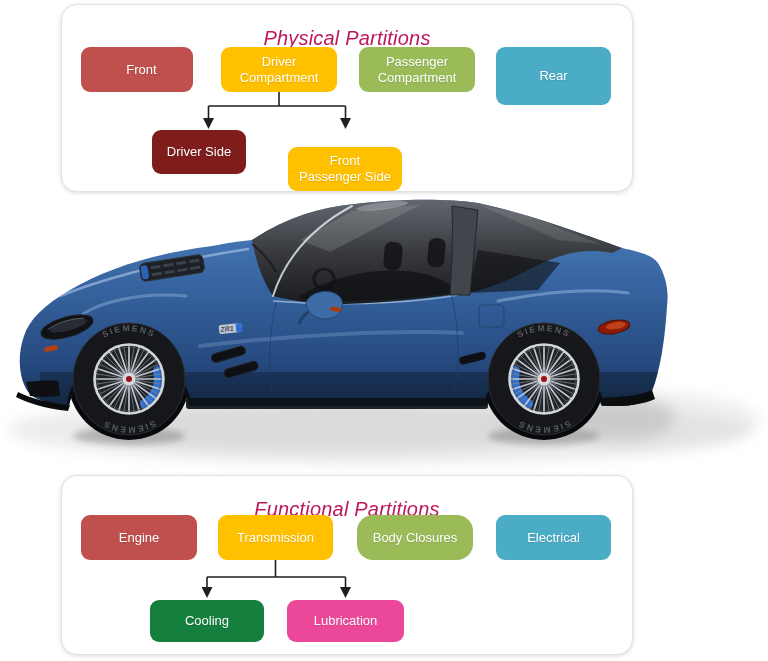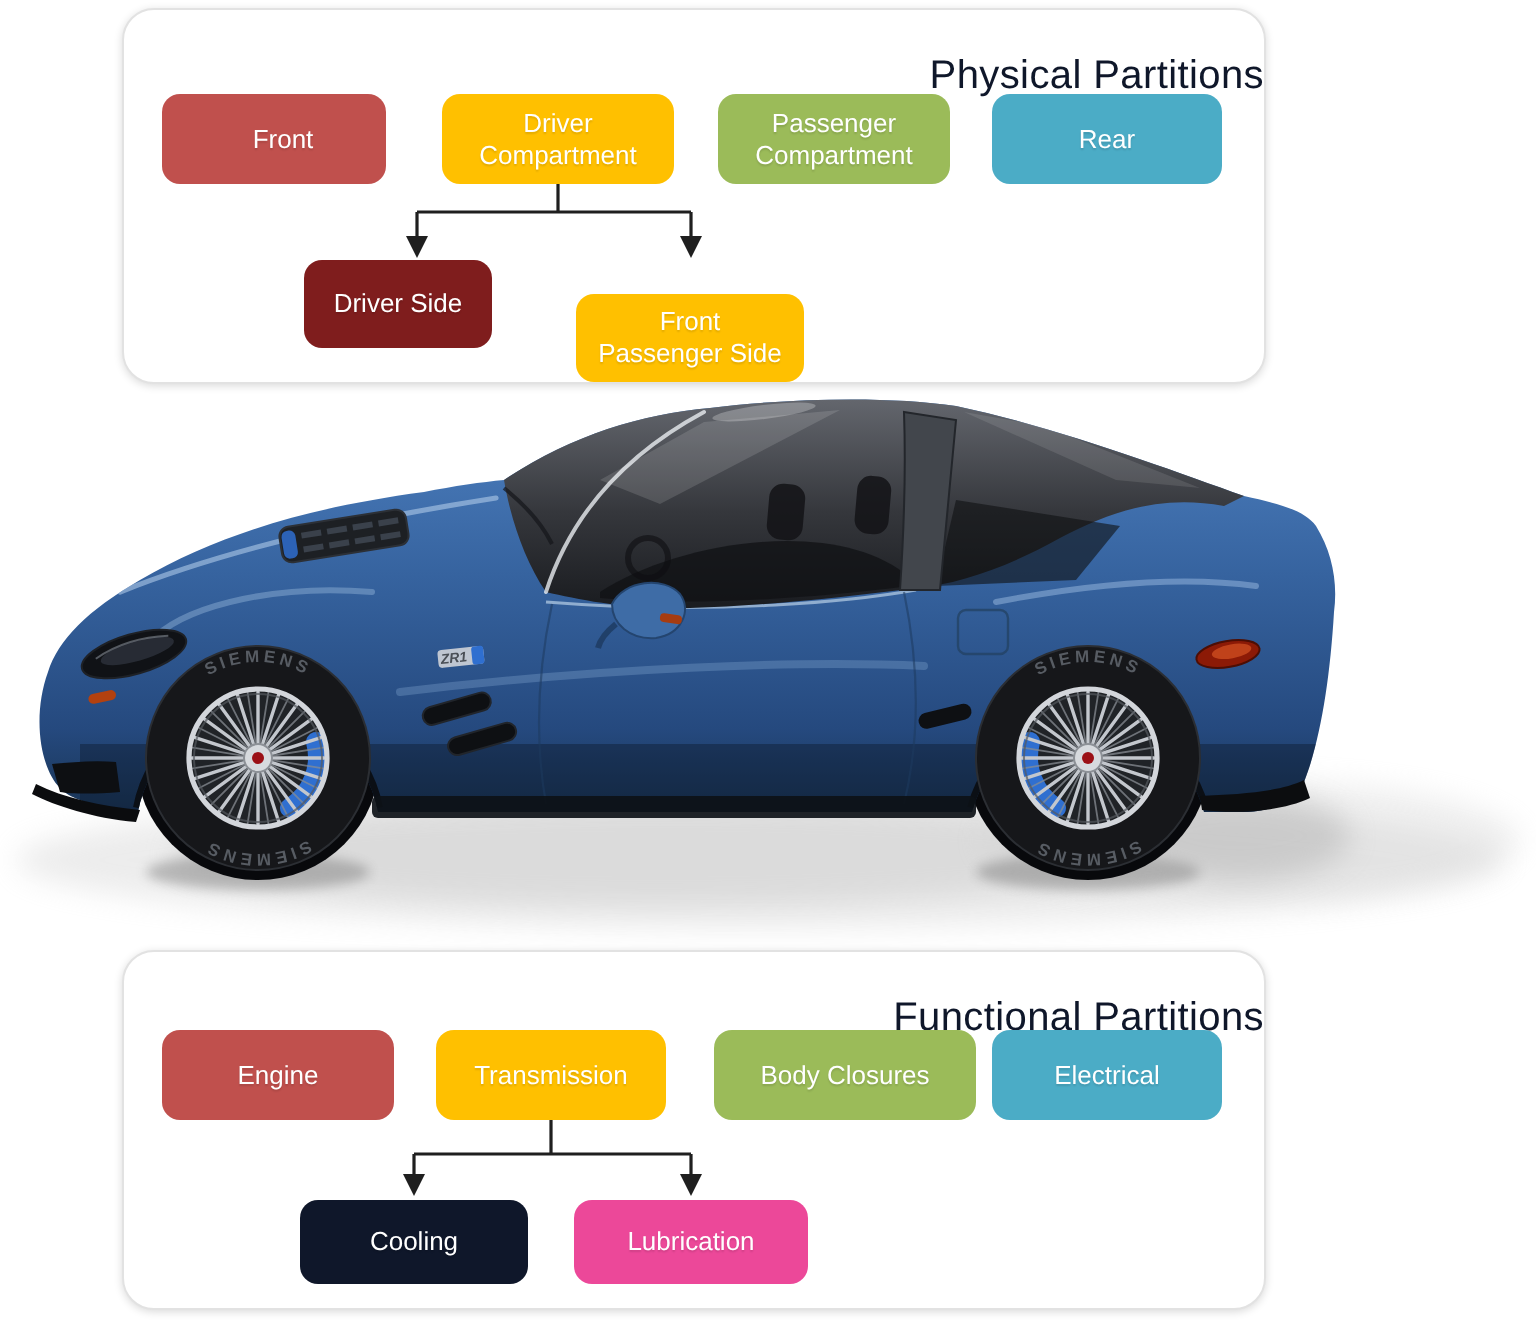--- a/index.html
+++ b/index.html
@@ -3,22 +3,22 @@
 <meta charset="utf-8">
 <style>
   html,body{margin:0;padding:0;background:#ffffff;}
   #stage{position:relative;width:768px;height:661px;background:#ffffff;overflow:hidden;
          font-family:"Liberation Sans",sans-serif;}
   .panel{position:absolute;left:61px;width:570px;background:#ffffff;
          border:1px solid #e2e2e2;border-radius:16px;
          box-shadow:0 1px 4px rgba(0,0,0,0.15);}
   #panel-physical{top:4px;height:186px;}
   #panel-functional{top:475px;height:178px;}
-  .panel-title{position:absolute;left:0;right:0;top:5px;text-align:right;
-               font-size:20px;color:#0f172a;font-weight:400;letter-spacing:.2px;}
+  .panel-title{position:absolute;left:0;right:0;top:5px;text-align:center;
+               font-size:20px;color:#be185d;font-weight:400;letter-spacing:.2px;font-style:italic;}
   .pbox{position:absolute;display:flex;align-items:center;justify-content:center;
         text-align:center;color:#ffffff;font-size:13px;line-height:1.22;
         border-radius:9px;padding:0 11px;box-sizing:border-box;
         text-shadow:0 1px 1px rgba(0,0,0,0.12);}
   .connector{position:absolute;left:0;top:0;pointer-events:none;}
   .cline{stroke:#1f1f1f;stroke-width:1.6;fill:none;}
   .carrow{fill:#1f1f1f;stroke:none;}
   #car-layer{position:absolute;left:0;top:188px;width:768px;height:290px;}
   .spokes{stroke:#c3c7cd;stroke-width:1.7;stroke-linecap:round;fill:none;}
   .spokes2{stroke:#878c93;stroke-width:.9;stroke-linecap:round;fill:none;opacity:.75;}
@@ -191,37 +191,37 @@
 
     <svg class="connector" width="570" height="186" viewBox="0 0 570 186">
       <path class="cline" d="M217 87 V101 M146.5 101 H283.5 M146.5 101 V113 M283.5 101 V113"></path>
       <path class="carrow" d="M141 113 L152 113 L146.5 124 Z"></path>
       <path class="carrow" d="M278 113 L289 113 L283.5 124 Z"></path>
     </svg>
 
     <div class="pbox" style="left: 19px; top: 42px; width: 112px; height: 45px; background-color: rgb(192, 80, 77); padding-left: 20px;">Front</div>
     <div class="pbox" style="left: 297px; top: 42px; width: 116px; height: 45px; background-color: rgb(155, 187, 89);">Passenger Compartment</div>
     <div class="pbox" style="left: 159px; top: 42px; width: 116px; height: 45px; background-color: rgb(255, 192, 0);">Driver Compartment</div>
-    <div class="pbox" style="left: 434px; top: 42px; width: 115px; height: 45px; background-color: rgb(75, 172, 198);">Rear</div>
+    <div class="pbox" style="left: 434px; top: 42px; width: 115px; height: 58px; background-color: rgb(75, 172, 198);">Rear</div>
 
     <div class="pbox" style="left: 90px; top: 125px; width: 94px; height: 44px; background-color: #7f1d1d;">Driver Side</div>
     <div class="pbox" style="left: 226px; top: 142px; width: 114px; height: 44px; background-color: rgb(255, 192, 0);">Front Passenger Side</div>
   </section>
 
   <section class="panel" id="panel-functional">
     <h2 class="panel-title">Functional Partitions</h2>
 
     <svg class="connector" width="570" height="178" viewBox="0 0 570 178">
       <path class="cline" d="M213.5 84 V101 M145 101 H283.5 M145 101 V111 M283.5 101 V111"></path>
       <path class="carrow" d="M139.5 111 L150.5 111 L145 122 Z"></path>
       <path class="carrow" d="M278 111 L289 111 L283.5 122 Z"></path>
     </svg>
 
     <div class="pbox" style="left: 19px; top: 39px; width: 116px; height: 45px; background-color: rgb(192, 80, 77);">Engine</div>
     <div class="pbox" style="left: 156px; top: 39px; width: 115px; height: 45px; background-color: rgb(255, 192, 0);">Transmission</div>
-    <div class="pbox" style="left: 295px; top: 39px; width: 131px; height: 45px; background-color: rgb(155, 187, 89);">Body Closures</div>
+    <div class="pbox" style="left: 295px; top: 39px; width: 116px; height: 45px; background-color: rgb(155, 187, 89); border-radius: 16px;">Body Closures</div>
     <div class="pbox" style="left: 434px; top: 39px; width: 115px; height: 45px; background-color: rgb(75, 172, 198);">Electrical</div>
 
-    <div class="pbox" style="left: 88px; top: 124px; width: 114px; height: 42px; background-color: #0f172a;">Cooling</div>
+    <div class="pbox" style="left: 88px; top: 124px; width: 114px; height: 42px; background-color: #15803d;">Cooling</div>
     <div class="pbox" style="left: 225px; top: 124px; width: 117px; height: 42px; background-color: #ec4899;">Lubrication</div>
   </section>
 
 </div>
 
 </body></html>

